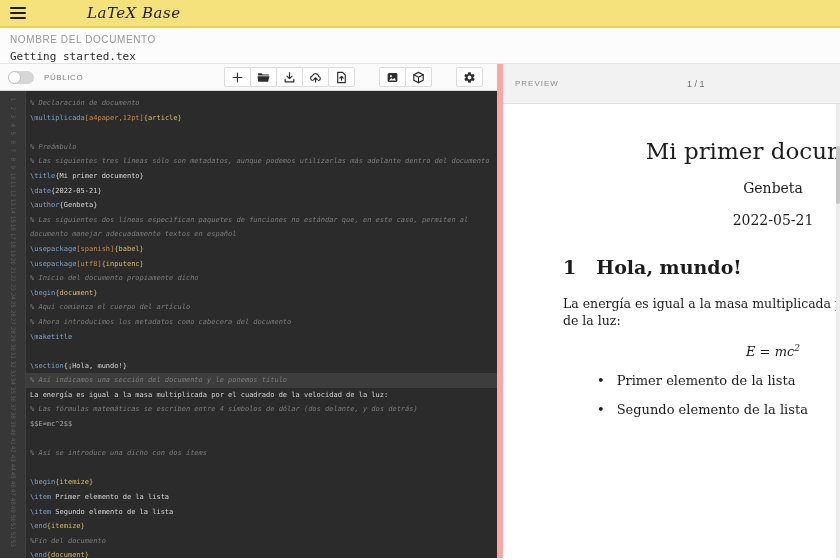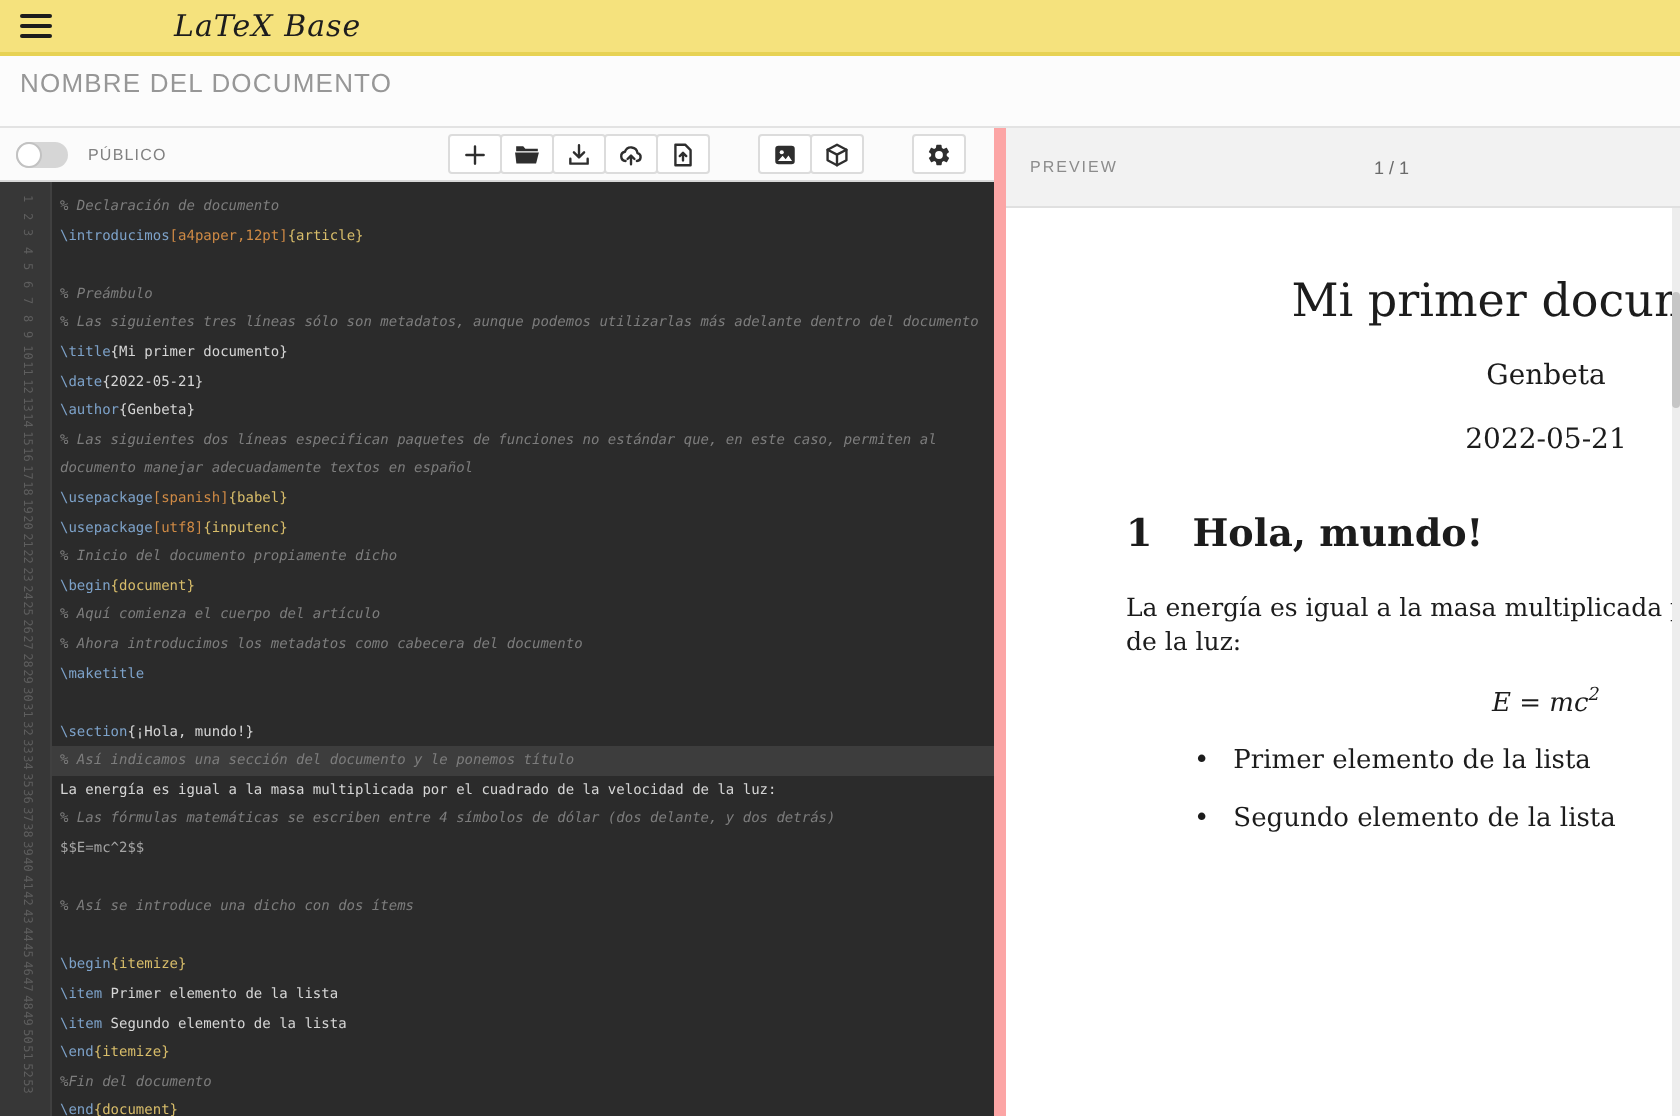--- a/index.html
+++ b/index.html
@@ -11,21 +11,21 @@
                 display:flex; align-items:center; padding:0 10px;gap:48px; }
   .hamburger { width:16px; height:12px; display:flex; flex-direction:column;
                justify-content:space-between; cursor:pointer; }
   .hamburger div { height:2.4px; background:#1c1c1c; border-radius:1px; }
   .logo { font-family:"DejaVu Serif", serif; font-style:italic; font-size:15px;
           color:#1d1d1d; margin-left:13px; letter-spacing:.5px; }
 
   
   .doc-bar { height:36px; background:#fcfcfc; border-bottom:1px solid #e3e3e3;
              padding:6px 10px 0 10px; }
-  .doc-label { font-size:13px; color:#979797; letter-spacing:.6px; }
+  .doc-label { font-size:10px; color:#979797; letter-spacing:.6px; }
   .doc-name  { font-family:"DejaVu Sans Mono", monospace; font-size:11px;
                color:#2c2c2c; margin-top:5px; }
 
   
   .main { display:flex; height:494px; }
   .left-pane { width:497px; display:flex; flex-direction:column; }
   .right-pane { flex:1; border-left:6px solid #fca5a5; display:flex;
                 flex-direction:column; position:relative; background:#3b82f6; }
 
   
@@ -94,20 +94,21 @@
   <div class="hamburger">
     <div></div>
       <div></div>
       <div></div>
   </div>
   <div class="logo">LaTeX Base</div>
 </div>
 
 <div class="doc-bar">
   <div class="doc-label">NOMBRE DEL DOCUMENTO</div>
+  <div class="doc-name">Getting started.tex</div>
 </div>
 
 <div class="main">
 
   <div class="left-pane">
     <div class="toolbar">
       <div class="toggle">
           <div class="knob"></div>
         </div>
       <div class="toggle-label">PÚBLICO</div>
@@ -235,21 +236,21 @@
           <div class="gutter-num">47</div>
           <div class="gutter-num">48</div>
           <div class="gutter-num">49</div>
           <div class="gutter-num">50</div>
           <div class="gutter-num">51</div>
           <div class="gutter-num">52</div>
           <div class="gutter-num">53</div>
         </div>
       <div class="code" id="code">
           <div class="code-line"><span class="tok-comment">% Declaración de documento</span></div>
-          <div class="code-line"><span class="tok-cmd">\introducimos</span><span class="tok-opt">[a4paper,12pt]</span><span class="tok-env">{article}</span></div>
+          <div class="code-line"><span class="tok-cmd">\multiplicada</span><span class="tok-opt">[a4paper,12pt]</span><span class="tok-env">{article}</span></div>
           <div class="code-line">&nbsp;</div>
           <div class="code-line"><span class="tok-comment">% Preámbulo</span></div>
           <div class="code-line"><span class="tok-comment">% Las siguientes tres líneas sólo son metadatos, aunque podemos utilizarlas más adelante dentro del documento</span></div>
           <div class="code-line"><span class="tok-cmd">\title</span><span class="tok-txt">{Mi primer documento}</span></div>
           <div class="code-line"><span class="tok-cmd">\date</span><span class="tok-txt">{2022-05-21}</span></div>
           <div class="code-line"><span class="tok-cmd">\author</span><span class="tok-txt">{Genbeta}</span></div>
           <div class="code-line wrap"><span class="tok-comment">% Las siguientes dos líneas especifican paquetes de funciones no estándar que, en este caso, permiten al documento manejar adecuadamente textos en español</span></div>
           <div class="code-line"><span class="tok-cmd">\usepackage</span><span class="tok-opt">[spanish]</span><span class="tok-env">{babel}</span></div>
           <div class="code-line"><span class="tok-cmd">\usepackage</span><span class="tok-opt">[utf8]</span><span class="tok-env">{inputenc}</span></div>
           <div class="code-line"><span class="tok-comment">% Inicio del documento propiamente dicho</span></div>

